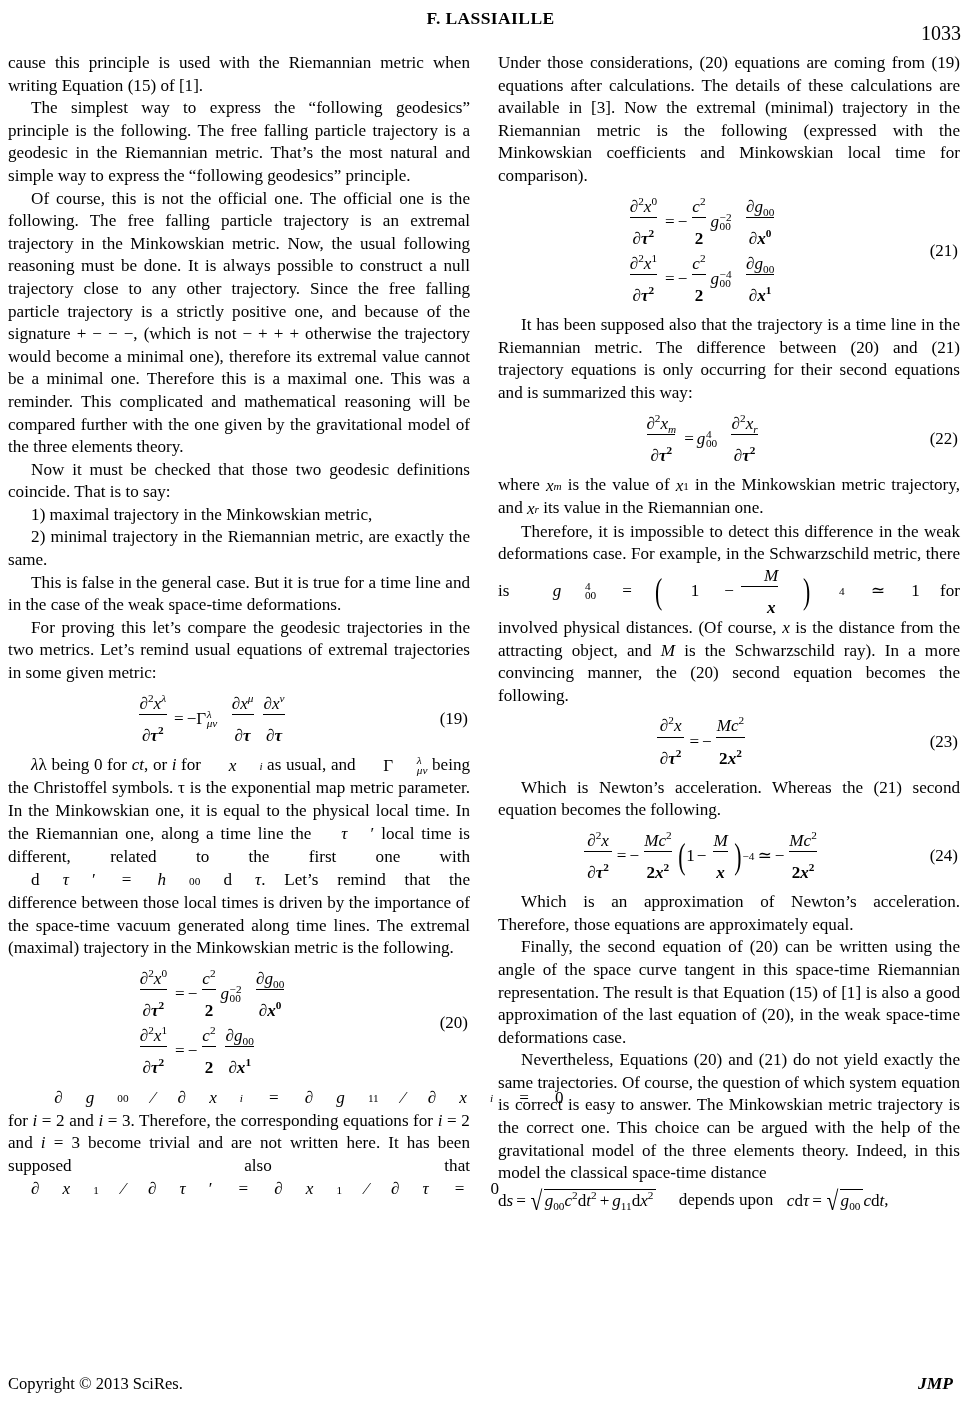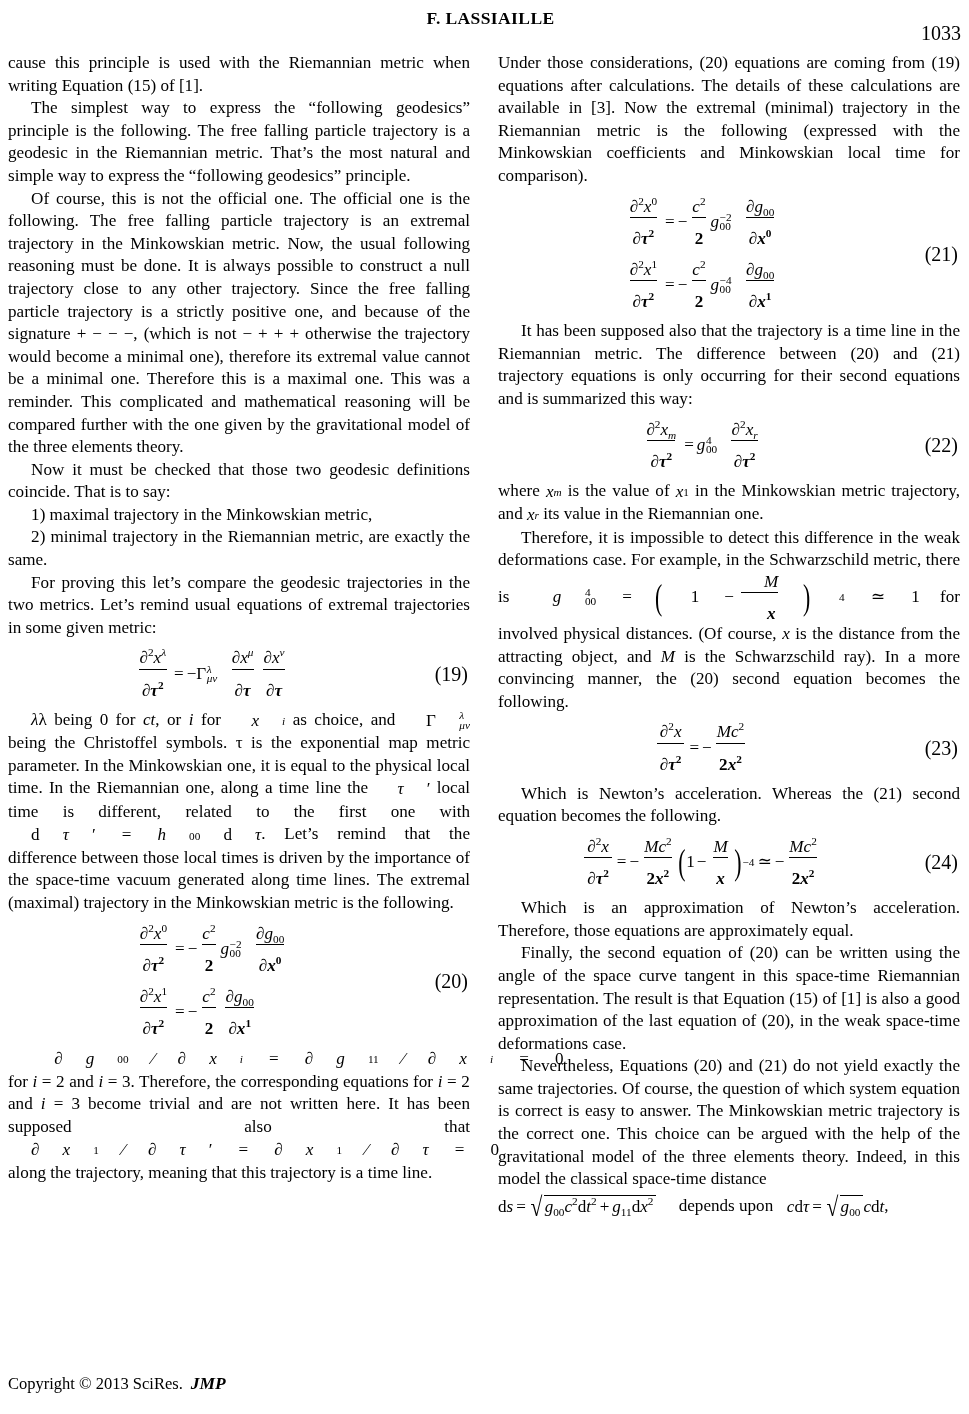--- a/index.html
+++ b/index.html
@@ -69,52 +69,53 @@
   p.ind { text-indent: 1.35em; }
   p.noind { text-indent: 0; }
 
   
   .footer {
     position: absolute;
     left: 8px;
     right: 16px;
     bottom: 20px;
     display: flex;
+    justify-content: space-between;
     align-items: baseline;
     font-size: 16.5px;
   }
   .footer .jmp {
     font-weight: 700;
     font-style: italic;
     font-size: 17.5px;
     margin-left: 8px;
   }
   .eqblock {
     margin: 9px 0 9px 0;
     position: relative;
     width: 100%;
   }
   .eqnum {
     position: absolute;
     right: 2px;
     top: 50%;
     transform: translateY(-50%);
-    font-size: 20px;
+    font-size: 17px;
   }
   .eqbody {
     display: flex;
     align-items: center;
     justify-content: center;
     padding-right: 54px;
     font-family: "Liberation Serif", "DejaVu Serif", serif;
   }
   .eqstack {
     display: flex;
     flex-direction: column;
-    gap: 12px;
+    gap: 6px;
     align-items: flex-start;
   }
   .mi { font-style: italic; }
   .mn, .mo { font-style: normal; }
   .frac {
     display: inline-flex;
     flex-direction: column;
     align-items: center;
     vertical-align: middle;
     margin: 0 2px;
@@ -199,20 +200,21 @@
   <div class="columns">
 
     <div class="col">
 
       <p class="noind">cause this principle is used with the Riemannian metric when writing Equation (15) of [1].</p>
       <p class="ind">The simplest way to express the “following geodesics” principle is the following. The free falling particle trajectory is a geodesic in the Riemannian metric. That’s the most natural and simple way to express the “following geodesics” principle.</p>
       <p class="ind">Of course, this is not the official one. The official one is the following. The free falling particle trajectory is an extremal trajectory in the Minkowskian metric. Now, the usual following reasoning must be done. It is always possible to construct a null trajectory close to any other trajectory. Since the free falling particle trajectory is a strictly positive one, and because of the signature + − − −, (which is not − + + + otherwise the trajectory would become a minimal one), therefore its extremal value cannot be a minimal one. Therefore this is a maximal one. This was a reminder. This complicated and mathematical reasoning will be compared further with the one given by the gravitational model of the three elements theory.</p>
       <p class="ind">Now it must be checked that those two geodesic definitions coincide. That is to say:</p>
       <p class="ind">1) maximal trajectory in the Minkowskian metric,</p>
       <p class="ind">2) minimal trajectory in the Riemannian metric, are exactly the same.</p>
+      <p class="ind">This is false in the general case. But it is true for a time line and in the case of the weak space-time deformations.</p>
       <p class="ind">For proving this let’s compare the geodesic trajectories in the two metrics. Let’s remind usual equations of extremal trajectories in some given metric:</p>
 
       <div class="eqblock">
         <div class="eqbody">
           <span class="inline-math">
             <span class="frac">
               <span class="num"><span class="mo">∂</span><sup>2</sup><span class="mi">x</span><sup><span class="mi">λ</span></sup></span>
               <span class="den"><span class="mo">∂</span><span class="mi">τ</span><sup>2</sup></span>
             </span>
             <span class="op">=</span>
@@ -232,21 +234,21 @@
               <span class="den"><span class="mo">∂</span><span class="mi">τ</span></span>
             </span>
           </span>
         </div>
         <div class="eqnum">(19)</div>
       </div>
 
       <p class="ind"><span class="mi">λ</span><span>λ being 0 for </span><i>ct</i><span>, or </span><i>i</i><span> for </span><span class="inline-math">
             <span class="mi">x</span>
             <sup><span class="mi">i</span></sup>
-          </span><span> as choice, and </span><span class="inline-math">
+          </span><span> as usual, and </span><span class="inline-math">
             <span class="mo">Γ</span>
             <span class="subsup">
               <span class="s-up"><span class="mi">λ</span></span>
               <span class="s-dn"><span class="mi">μν</span></span>
             </span>
           </span><span> being the Christoffel symbols. τ is the exponential map metric parameter. In the Minkowskian one, it is equal to the physical local time. In the Riemannian one, along a time line the </span><span class="inline-math">
             <span class="mi">τ</span>
             <span class="mo">′</span>
           </span><span> local time is different, related to the first one with </span><span class="inline-math">
             <span class="mo">d</span>
@@ -333,21 +335,21 @@
             <span class="mo">′</span>
             <span class="op">=</span>
             <span class="mo">∂</span>
             <span class="mi">x</span>
             <sup>1</sup>
             <span class="mo">⁄</span>
             <span class="mo">∂</span>
             <span class="mi">τ</span>
             <span class="op">=</span>
             <span class="mn">0</span>
-          </span><span> along the trajectory, meaning that this trajectory is a time line.</span></p>
+          </span></p>
 
     </div>
 
     <div class="col">
 
       <p class="noind">Under those considerations, (20) equations are coming from (19) equations after calculations. The details of these calculations are available in [3]. Now the extremal (minimal) trajectory in the Riemannian metric is the following (expressed with the Minkowskian coefficients and Minkowskian local time for comparison).</p>
 
       <div class="eqblock">
         <div class="eqbody">
           <div class="eqstack">

